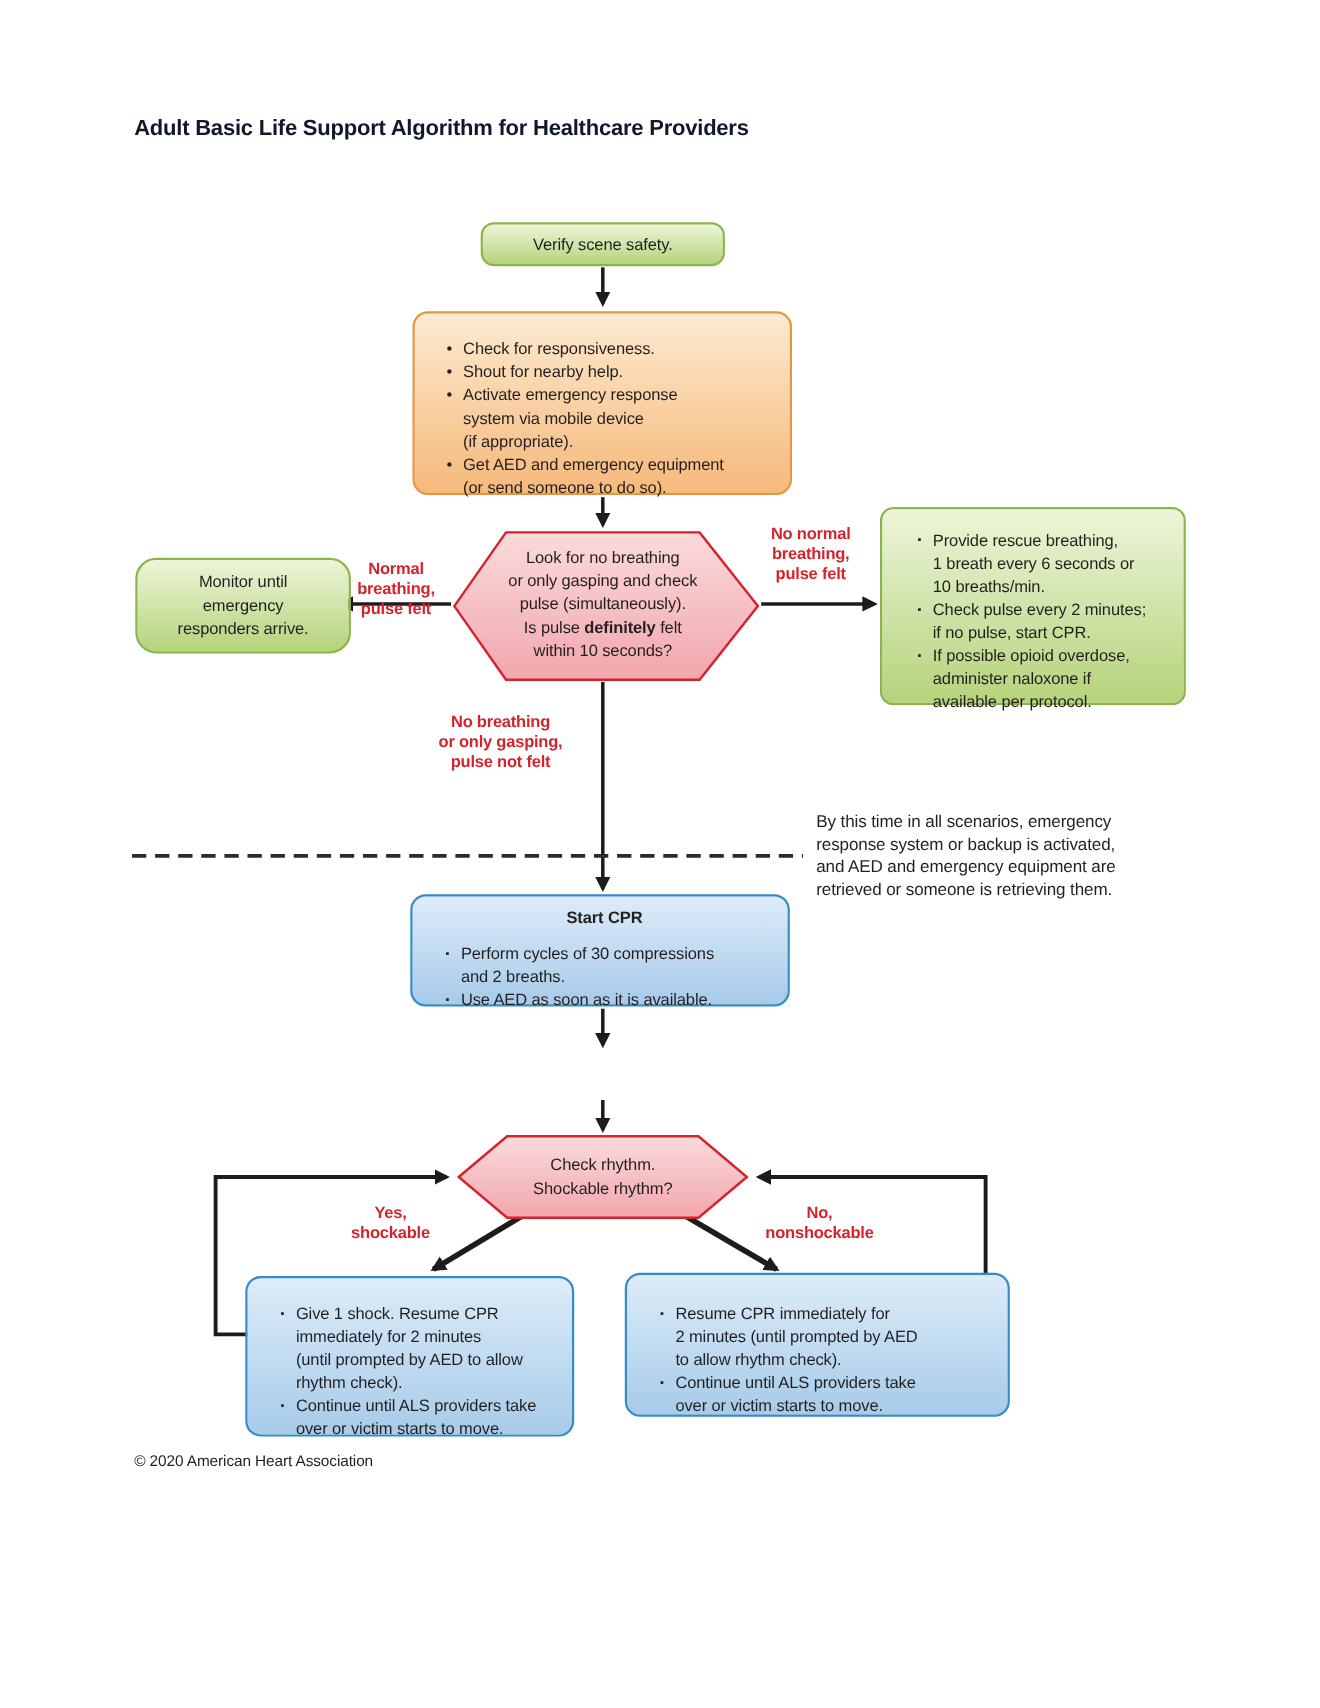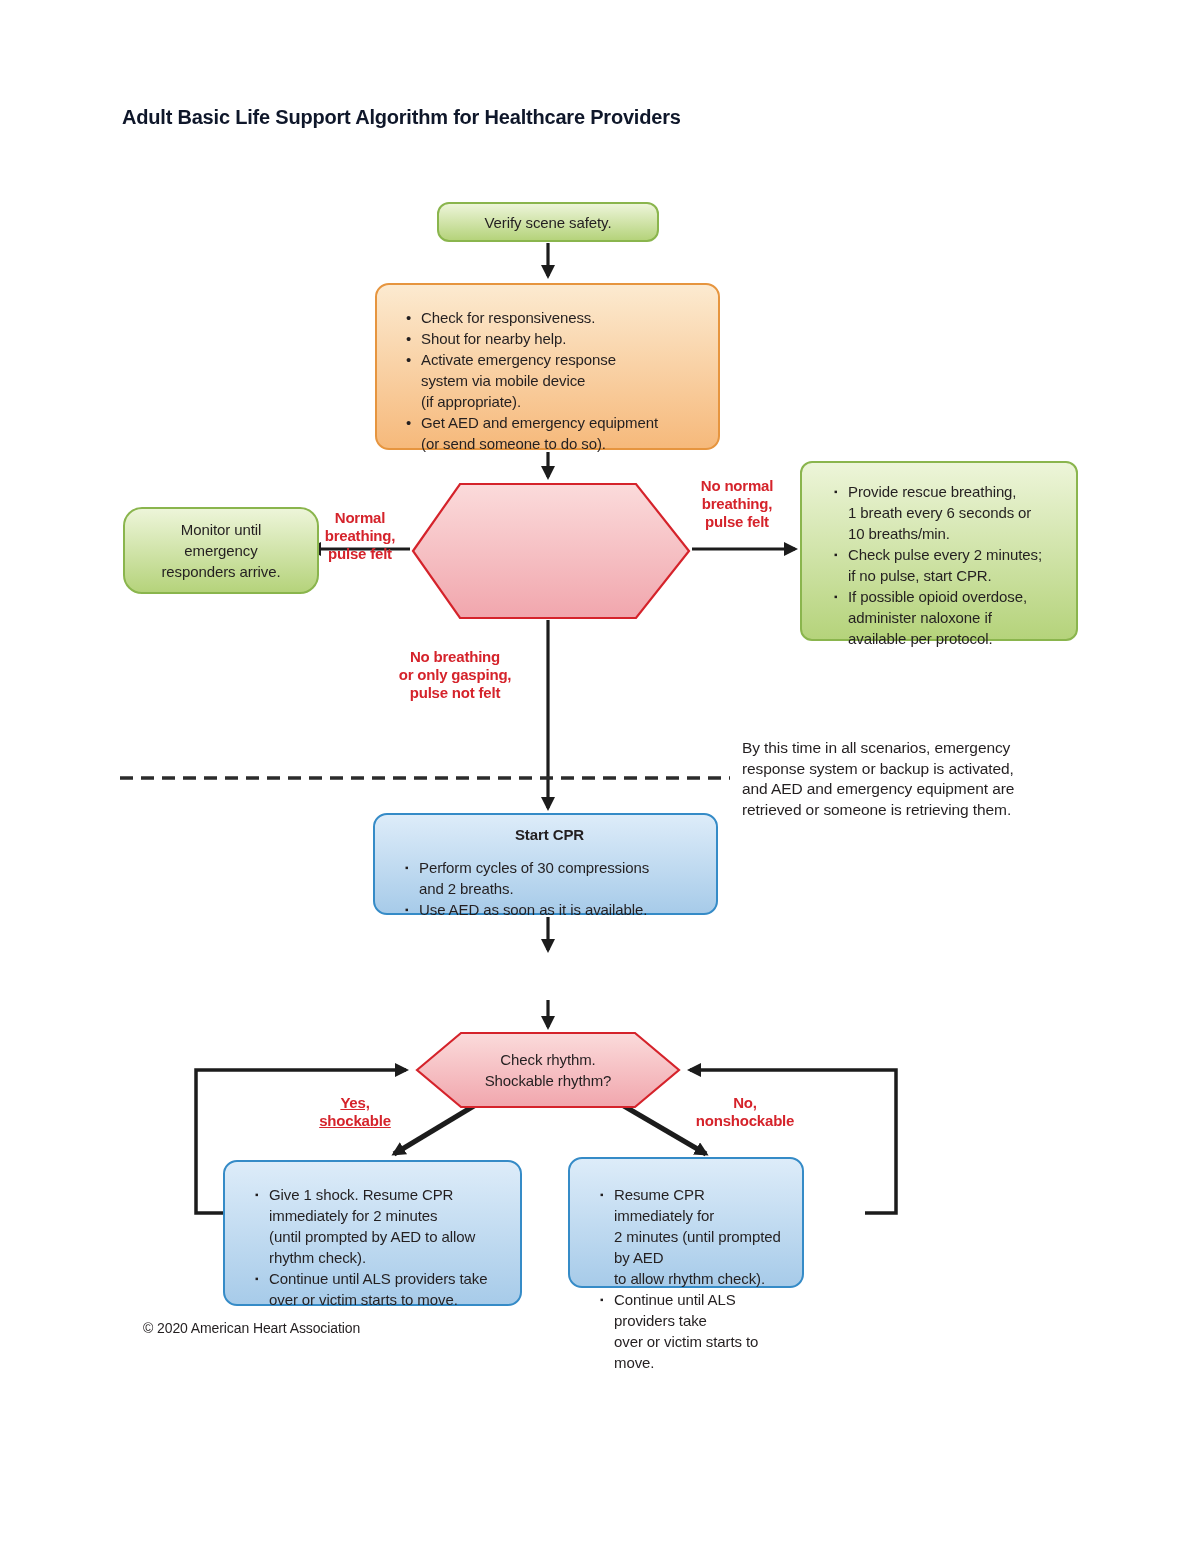--- a/index.html
+++ b/index.html
@@ -3,21 +3,21 @@
 <meta charset="utf-8">
 <style>
   html,body { margin:0; padding:0; background:#ffffff; }
   .page {
     position:relative; width:1200px; height:1553px; background:#ffffff;
     font-family:"Liberation Sans", sans-serif; color:#231f20;
     overflow:hidden; letter-spacing:-0.1px;
   }
   .abs { position:absolute; box-sizing:border-box; }
   .title { font-size:20px; font-weight:bold; color:#0f172a; letter-spacing:-0.2px; }
-  .copyright { font-size:14px; color:#231f20;margin-left:21px; }
+  .copyright { font-size:14px; color:#231f20; }
 
   svg.connectors { position:absolute; left:0; top:0; pointer-events:none; }
 
   .node { position:absolute; box-sizing:border-box; font-size:15px; line-height:21px; }
   .green {
     background:linear-gradient(#edf5d9, #b5d37b);
     border:2px solid #8ab54d; border-radius:12px;
   }
   .orange {
     background:linear-gradient(#fcead0, #f6b97b);
@@ -98,20 +98,27 @@
       <li>Check for responsiveness.</li>
       <li>Shout for nearby help.</li>
       <li>Activate emergency response
 system via mobile device
 (if appropriate).</li>
       <li>Get AED and emergency equipment
 (or send someone to do so).</li>
     </ul>
   </div>
 
+  <div class="hex-text" style="left:428px; top:497px; width:240px;">
+    <div class="pre">Look for no breathing
+or only gasping and check
+pulse (simultaneously).</div>
+    <div><span>Is pulse </span><b>definitely</b><span> felt</span></div>
+    <div>within 10 seconds?</div>
+  </div>
 
   <div class="node green center-flex pre" style="left:123px; top:507px; width:196px; height:87px;border-radius:19px;">
     <span class="pre">Monitor until
 emergency
 responders arrive.</span>
   </div>
 
   <div class="node green" style="left:800px; top:461px; width:278px; height:180px; padding:6px 6px 6px 18px;">
     <ul class="bullets square">
       <li>Provide rescue breathing,
@@ -146,37 +153,37 @@
       <li>Perform cycles of 30 compressions
 and 2 breaths.</li>
       <li>Use AED as soon as it is available.</li>
     </ul>
   </div>
 
 
   <div class="hex-text pre" style="left:448px; top:1049px; width:200px;">Check rhythm.
 Shockable rhythm?</div>
 
-  <div class="red-label" style="left:295px; top:1094px; width:120px;text-decoration:underline;">Yes,
+  <div class="red-label" style="left:295px; top:1094px; width:120px;">Yes,
 shockable</div>
   <div class="red-label" style="left:675px; top:1094px; width:140px;">No,
 nonshockable</div>
 
   <div class="node blue" style="left:223px; top:1160px; width:299px; height:146px; padding:10px 6px 6px 16px;">
     <ul class="bullets square">
       <li>Give 1 shock. Resume CPR
 immediately for 2 minutes
 (until prompted by AED to allow
 rhythm check).</li>
       <li>Continue until ALS providers take
 over or victim starts to move.</li>
     </ul>
   </div>
 
-  <div class="node blue" style="left:568px; top:1157px; width:236px; height:131px; padding:13px 6px 6px 16px;">
+  <div class="node blue" style="left:568px; top:1157px; width:350px; height:131px; padding:13px 6px 6px 16px;">
     <ul class="bullets square">
       <li>Resume CPR immediately for
 2 minutes (until prompted by AED
 to allow rhythm check).</li>
       <li>Continue until ALS providers take
 over or victim starts to move.</li>
     </ul>
   </div>
 
   <div class="abs copyright" style="left:122px; top:1320px;">© 2020 American Heart Association</div>

